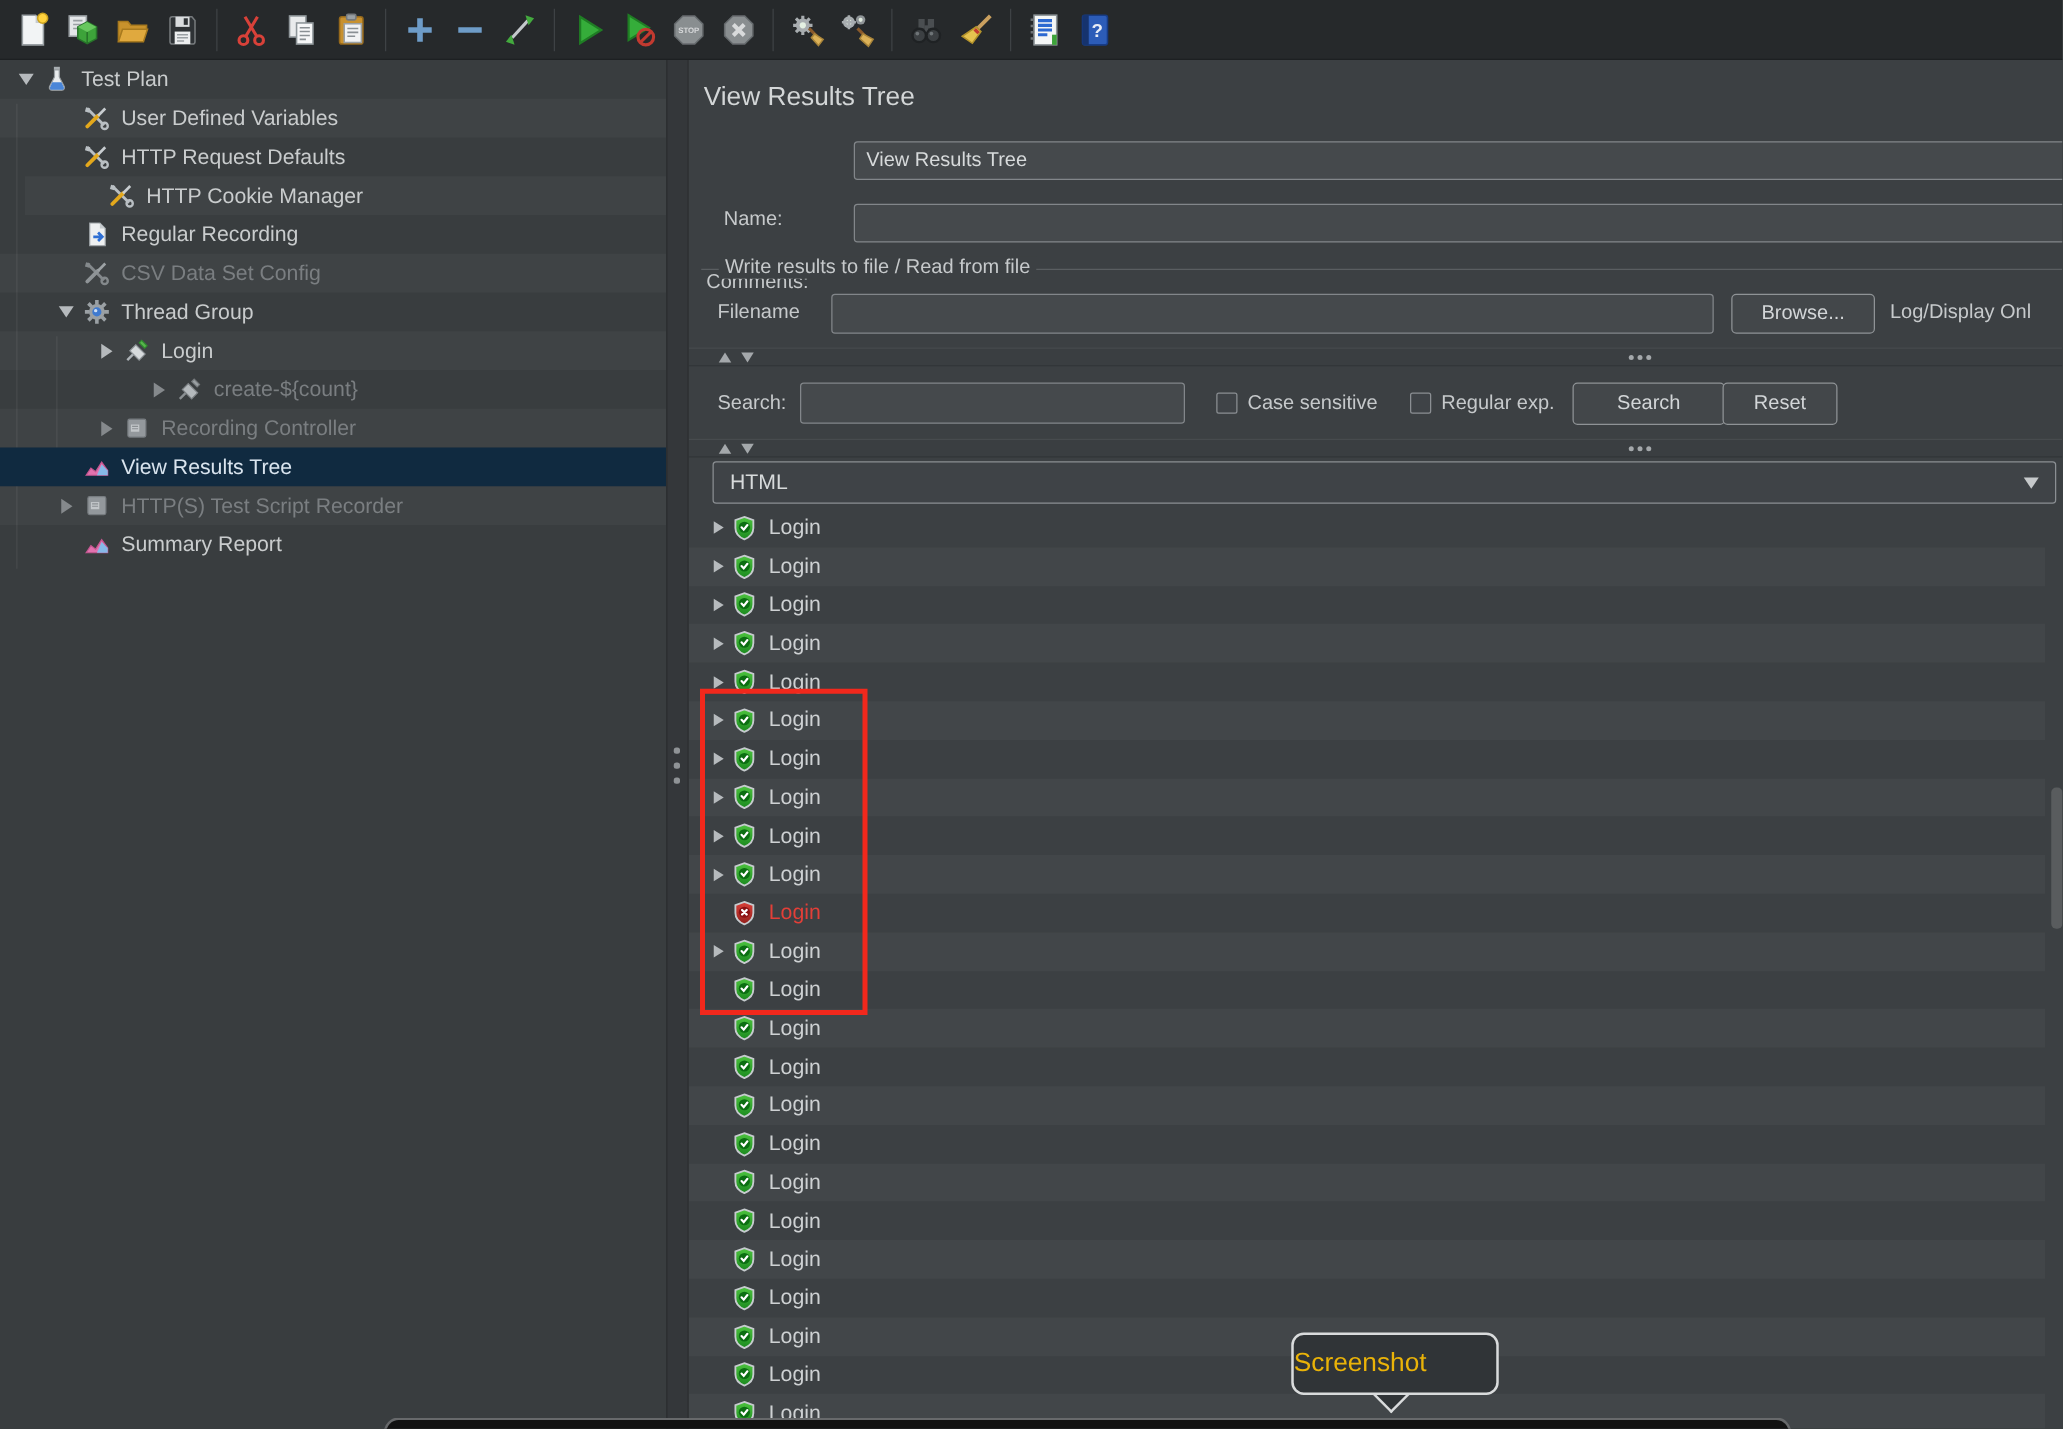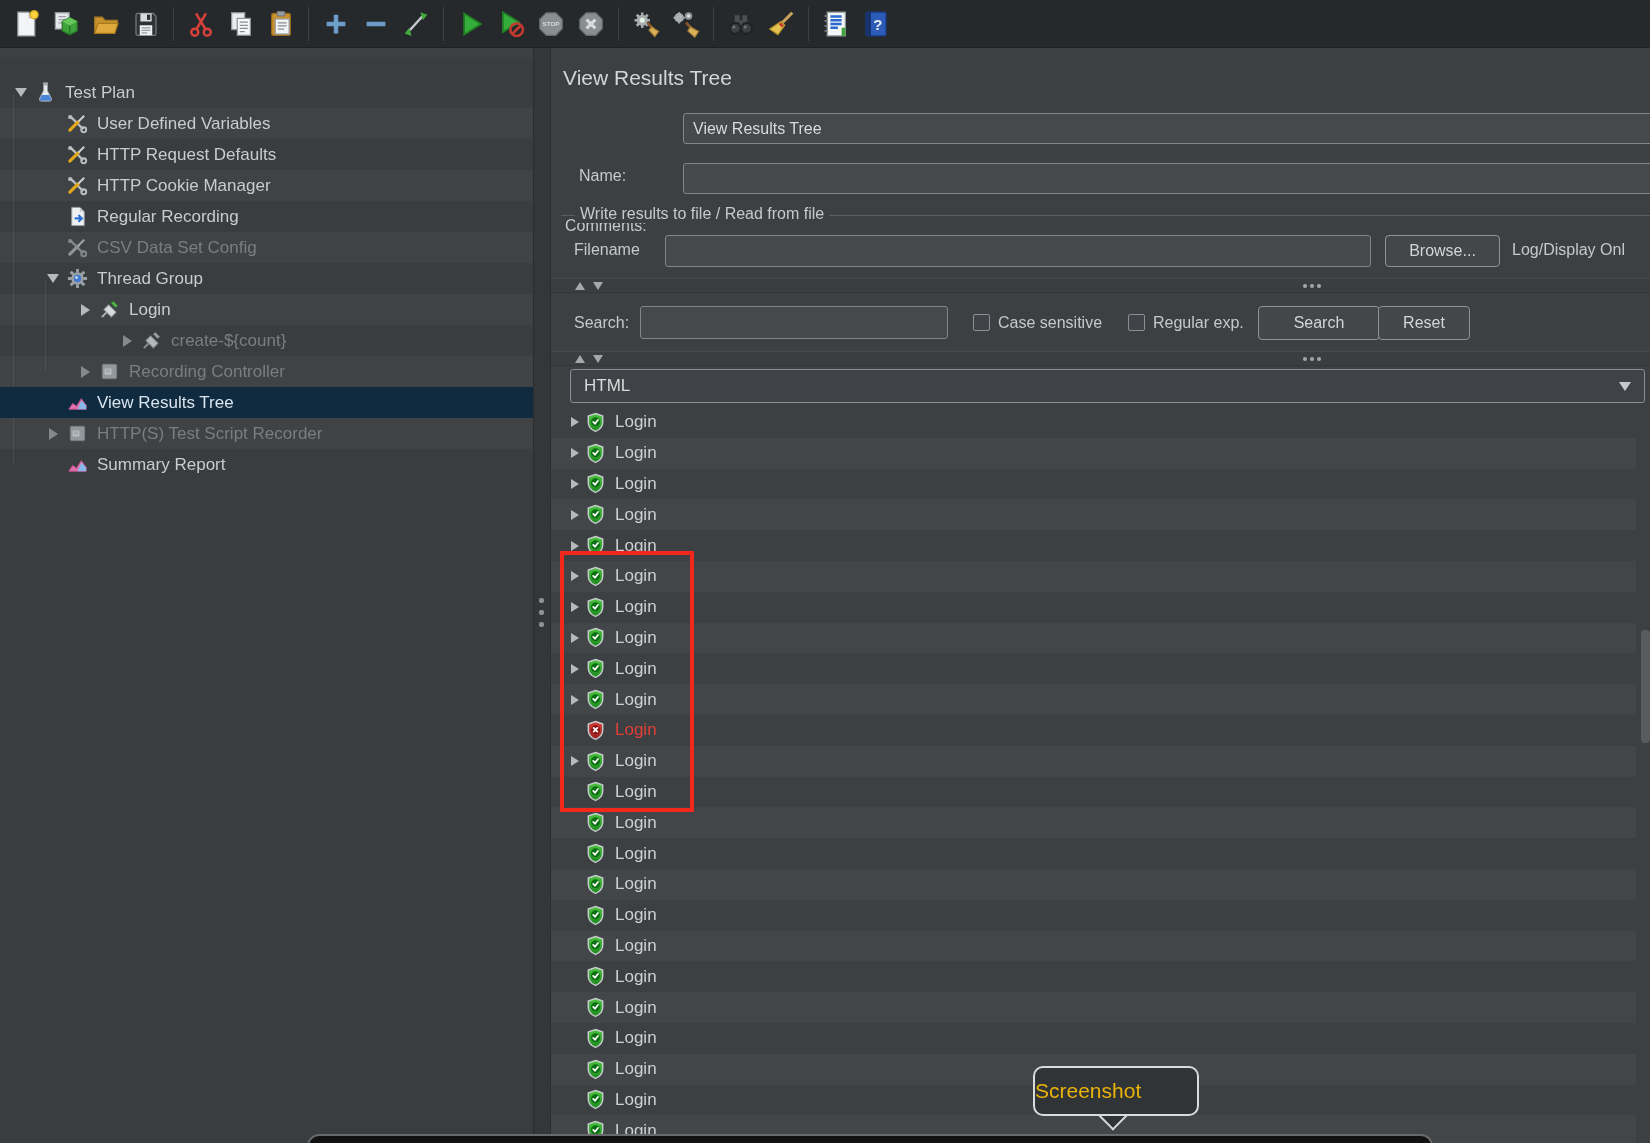--- a/index.html
+++ b/index.html
@@ -9,21 +9,21 @@
     -webkit-user-select:none;user-select:none;
   }
   
   .toolbar{position:absolute;left:0;top:0;width:1650px;height:48px;background:#26292b;
     border-bottom:1px solid #1d2022;display:flex;align-items:center;padding-left:6px;box-sizing:border-box}
   .tbtn{width:38px;height:42px;display:flex;align-items:center;justify-content:center;
     background:transparent;border:none;padding:0;margin:0 1px;cursor:pointer}
   .tbtn.dis{opacity:.9}
   .tsep{width:1px;height:34px;background:#3e4245;margin:0 7px}
   
-  .tree{position:absolute;left:0;top:59px;width:533px;bottom:0;background:#393d3f;overflow:hidden;padding-top:18px;box-sizing:border-box}
+  .tree{position:absolute;left:0;top:48px;width:533px;bottom:0;background:#393d3f;overflow:hidden;padding-top:0;box-sizing:border-box}
   .trow{position:relative;height:31px;display:flex;align-items:center;box-sizing:border-box;white-space:nowrap}
   .trow.striped{background:rgba(255,255,255,0.035)}
   .trow.selected{background:#102a40}
   .arrow-slot{width:26px;flex:0 0 26px;display:flex;justify-content:center;align-items:center}
   .ticon{display:flex;align-items:center}
   .tlabel{font-size:17px;color:#c9cccd;margin-left:8px}
   .trow.disabled .tlabel{color:#7a7e81}
   .trow.selected .tlabel{color:#d9e4ee}
   .guide{position:absolute;width:1px;background:rgba(255,255,255,0.07)}
   .tri-right{width:0;height:0;border-left:9px solid #b6babd;border-top:6px solid transparent;border-bottom:6px solid transparent}
@@ -391,21 +391,21 @@
     </div>
     <div class="trow" style="padding-left: 40px;">
       <span class="arrow-slot"></span>
       <span class="ticon">
         <svg width="23" height="23">
           <use href="#t-config"></use>
         </svg>
       </span>
       <span class="tlabel">HTTP Request Defaults</span>
     </div>
-    <div class="trow striped" style="padding-left: 40px;">
+    <div class="trow striped" style="padding-left: 40px; margin-left: 20px;">
       <span class="arrow-slot"></span>
       <span class="ticon">
         <svg width="23" height="23">
           <use href="#t-config"></use>
         </svg>
       </span>
       <span class="tlabel">HTTP Cookie Manager</span>
     </div>
     <div class="trow" style="padding-left: 40px;">
       <span class="arrow-slot"></span>

